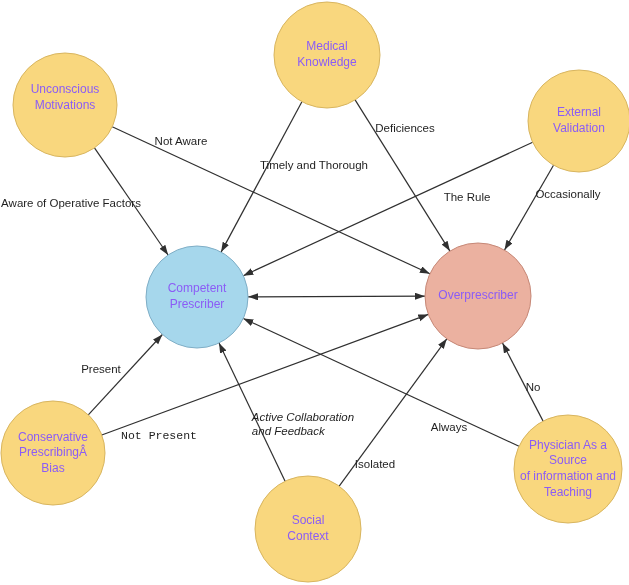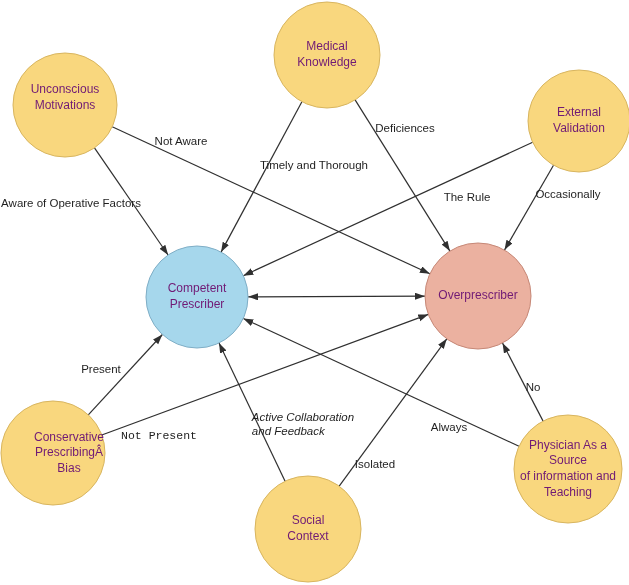--- a/index.html
+++ b/index.html
@@ -20,21 +20,21 @@
     left: 0;
     top: 0;
   }
   .node-label {
     position: absolute;
     display: grid;
     place-items: center;
     text-align: center;
     font-size: 12px;
     line-height: 1.3;
-    color: #701a75;
+    color: #8b5cf6;
     white-space: pre-line;
     pointer-events: none;
   }
   .edge-label {
     position: absolute;
     transform: translate(-50%, -50%);
     font-size: 11.5px;
     line-height: 1.25;
     color: #1f1f1f;
     text-align: left;
@@ -97,21 +97,21 @@
       <div class="edge-label" style="left: 533px; top: 387px;">No</div>
       <div class="node-label" style="left: 13px; top: 46px; width: 104px; height: 104px;">Unconscious
 Motivations</div>
       <div class="node-label" style="left: 274px; top: 2px; width: 106px; height: 106px;">Medical
 Knowledge</div>
       <div class="node-label" style="left: 528px; top: 70px; width: 102px; height: 102px;">External
 Validation</div>
       <div class="node-label" style="left: 146px; top: 246px; width: 102px; height: 102px;">Competent
 Prescriber</div>
       <div class="node-label" style="left: 425px; top: 243px; width: 106px; height: 106px;">Overprescriber</div>
-      <div class="node-label" style="left: 1px; top: 401px; width: 104px; height: 104px; padding-left: 16px;">Conservative
+      <div class="node-label" style="left: 1px; top: 401px; width: 104px; height: 104px;">Conservative
 PrescribingÂ
 Bias</div>
       <div class="node-label" style="left: 255px; top: 476px; width: 106px; height: 106px;">Social
 Context</div>
       <div class="node-label" style="left: 514px; top: 415px; width: 108px; height: 108px;">Physician As a Source
 of information and
 Teaching</div>
     </div>
 </div>
 

